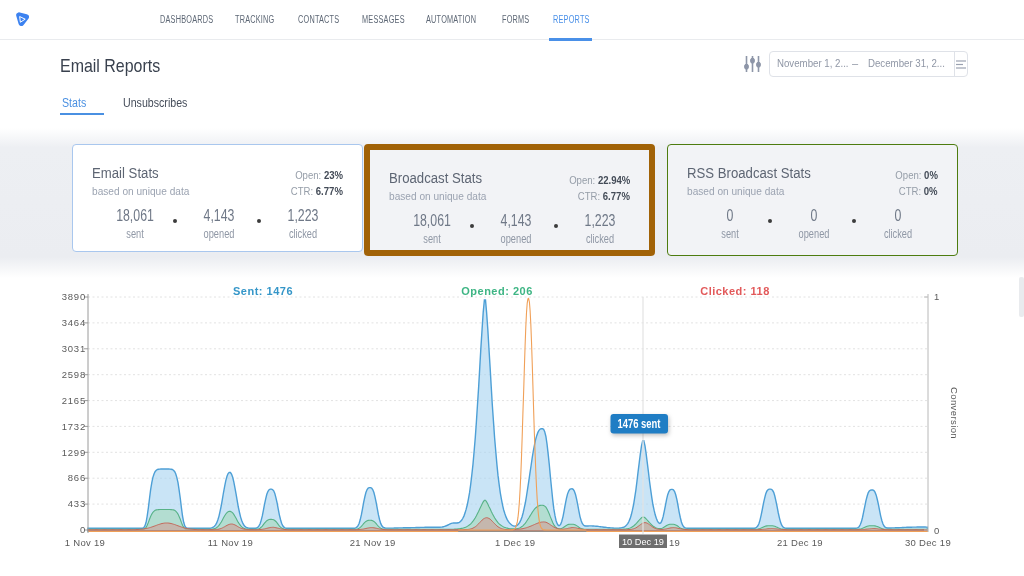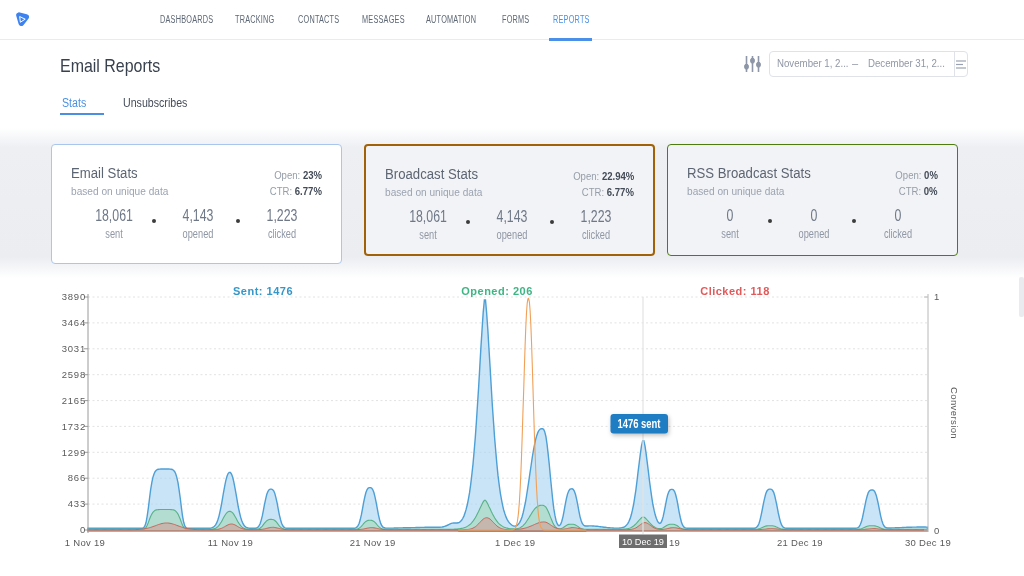--- a/index.html
+++ b/index.html
@@ -41,32 +41,32 @@
   <g stroke="#9aa1b0" stroke-width="1.2">
     <line x1="0" y1="1" x2="10" y2="1"></line>
       <line x1="0" y1="4.5" x2="7" y2="4.5"></line>
       <line x1="0" y1="8" x2="10" y2="8"></line>
   </g>
 </svg>
 <div style="position:absolute;left:62px;top:96px;font-size:12.5px;color:#4a90e2;transform:scaleX(0.85);transform-origin:0 0;">Stats</div>
 <div style="position:absolute;left:123px;top:96px;font-size:12.5px;color:#454d5a;transform:scaleX(0.85);transform-origin:0 0;">Unsubscribes</div>
 <div style="position:absolute;left:60px;top:112.5px;width:44px;height:2px;background:#4a90e2;"></div>
 <div style="position:absolute;left:0;top:128px;width:1024px;height:150px;background:linear-gradient(to bottom,rgba(237,239,243,0) 0,rgba(237,239,243,1) 13%,rgba(235,237,241,1) 86%,rgba(237,239,243,0) 100%);"></div>
-<div style="position:absolute;left:51px;top:144px;width:291px;height:120px;background:#fff;border:1px solid #a9c7ee;border-radius:4px;">
+<div style="position:absolute;left:72px;top:144px;width:291px;height:108px;background:#fff;border:1px solid #a9c7ee;border-radius:4px;">
   <div style="position:absolute;left:19px;top:19px;font-size:15.5px;color:#5d6573;transform:scaleX(0.85);transform-origin:0 0;white-space:nowrap;">Email Stats</div>
   <div style="position:absolute;left:19px;top:40px;font-size:11.5px;color:#9ba3b1;transform:scaleX(0.88);transform-origin:0 0;white-space:nowrap;">based on unique data</div>
   <div style="position:absolute;right:19px;top:24px;font-size:11px;color:#959da8;transform:scaleX(0.87);transform-origin:100% 0;white-space:nowrap;">Open: <b style="color:#434b57">23%</b></div>
   <div style="position:absolute;right:19px;top:40px;font-size:11px;color:#959da8;transform:scaleX(0.87);transform-origin:100% 0;white-space:nowrap;">CTR: <b style="color:#434b57">6.77%</b></div>
   <div class="num" style="left:2px;">18,061<span>sent</span></div>
   <div class="num" style="left:86px;">4,143<span>opened</span></div>
   <div class="num" style="left:170px;">1,223<span>clicked</span></div>
   <div class="dot" style="left:99.5px;"></div>
   <div class="dot" style="left:184px;"></div>
 </div>
-<div style="position:absolute;left:364px;top:144px;width:291px;height:112px;background:#f2f3f6;border:2px solid #a16207;border-radius:4px;">
+<div style="position:absolute;left:364px;top:144px;width:291px;height:112px;background:#f2f3f6;border:6px solid #a16207;border-radius:4px;">
   <div style="position:absolute;left:19px;top:19px;font-size:15.5px;color:#5d6573;transform:scaleX(0.85);transform-origin:0 0;white-space:nowrap;">Broadcast Stats</div>
   <div style="position:absolute;left:19px;top:40px;font-size:11.5px;color:#9ba3b1;transform:scaleX(0.88);transform-origin:0 0;white-space:nowrap;">based on unique data</div>
   <div style="position:absolute;right:19px;top:24px;font-size:11px;color:#959da8;transform:scaleX(0.87);transform-origin:100% 0;white-space:nowrap;">Open: <b style="color:#434b57">22.94%</b></div>
   <div style="position:absolute;right:19px;top:40px;font-size:11px;color:#959da8;transform:scaleX(0.87);transform-origin:100% 0;white-space:nowrap;">CTR: <b style="color:#434b57">6.77%</b></div>
   <div class="num" style="left:2px;">18,061<span>sent</span></div>
   <div class="num" style="left:86px;">4,143<span>opened</span></div>
   <div class="num" style="left:170px;">1,223<span>clicked</span></div>
   <div class="dot" style="left:99.5px;"></div>
   <div class="dot" style="left:184px;"></div>
 </div>

